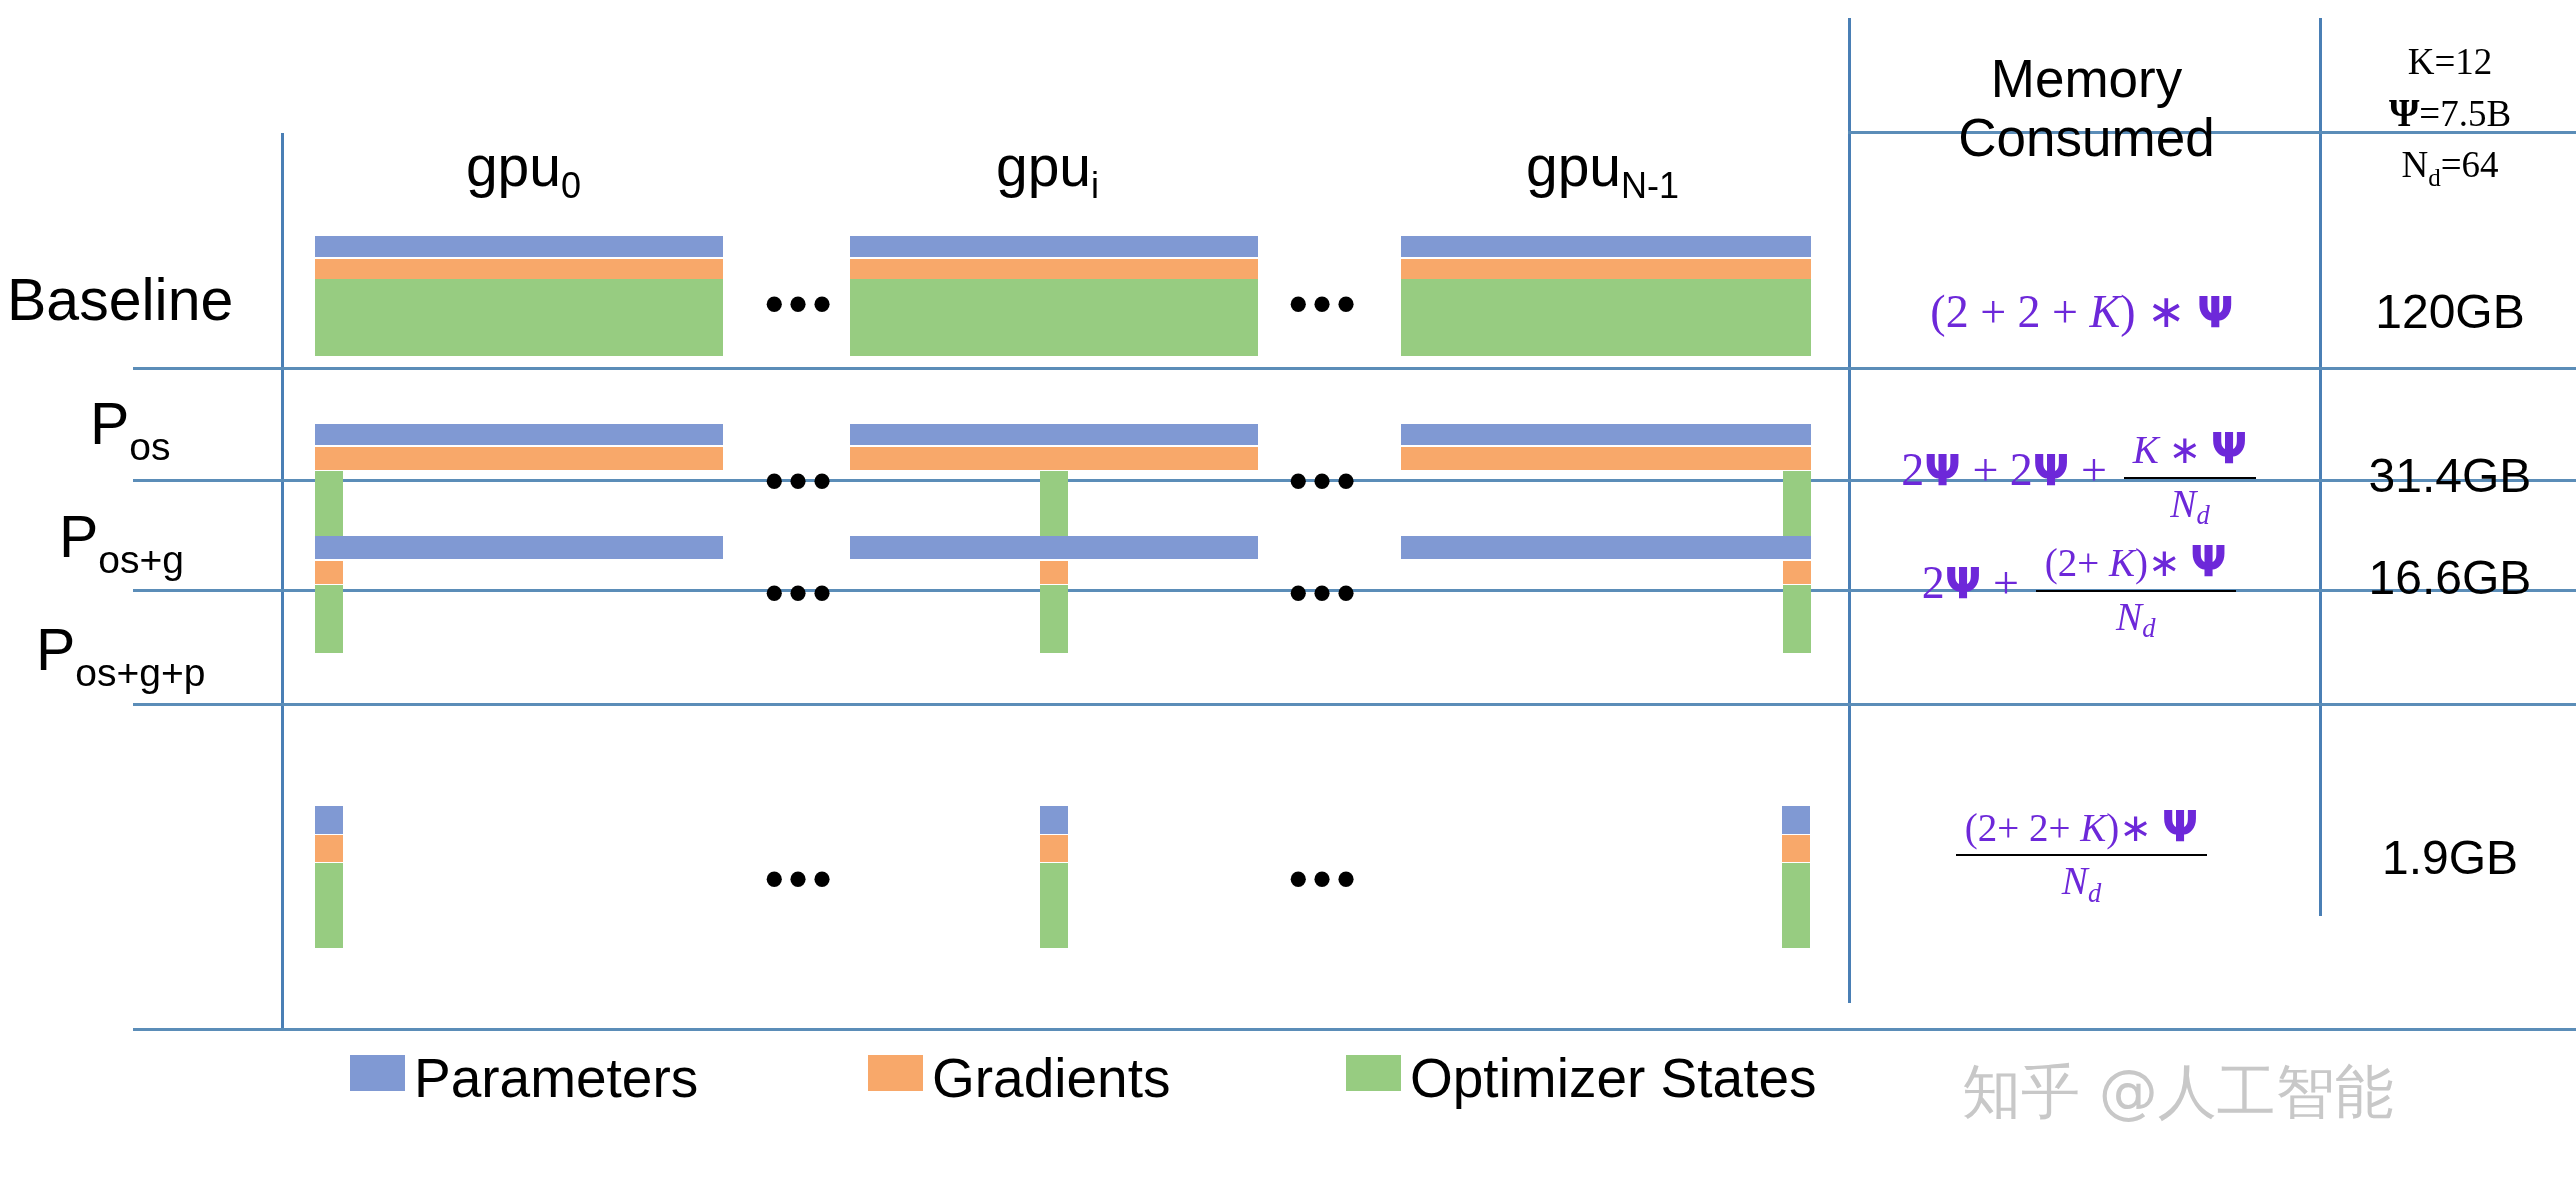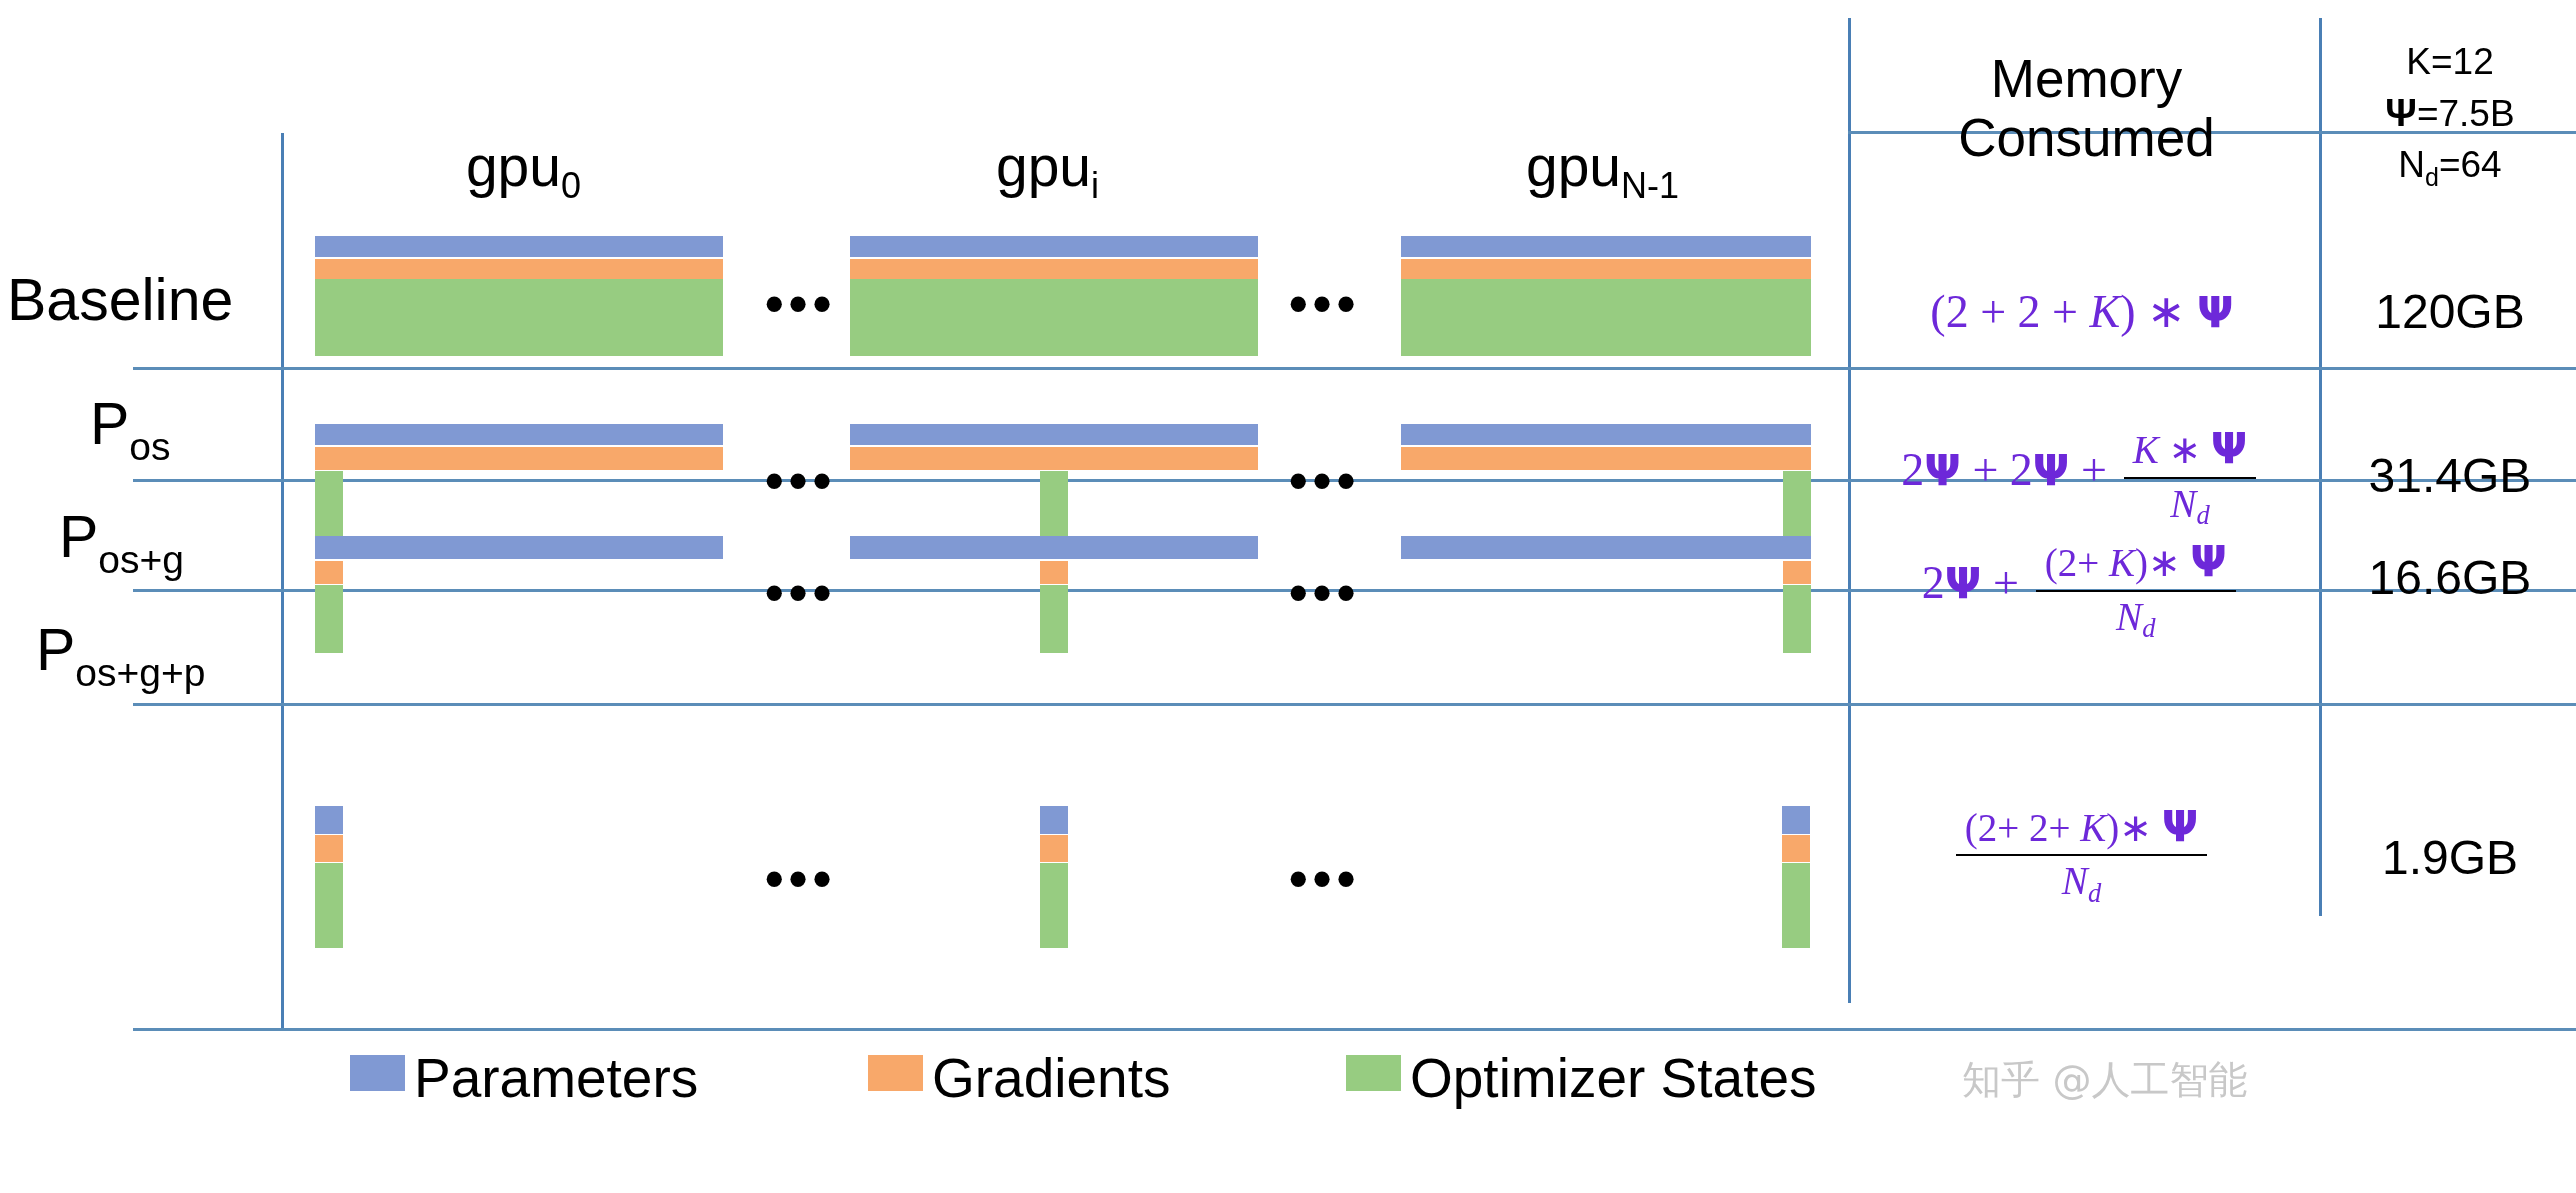--- a/index.html
+++ b/index.html
@@ -54,21 +54,21 @@
     font-size: 53px;
     line-height: 1.12;
     font-family: "Liberation Sans", sans-serif;
   }
 
   .params {
     position: absolute;
     text-align: center;
     font-size: 37px;
     line-height: 1.35;
-    font-family: Liberation Sans, sans-serif;
+    font-family: Liberation Serif, serif;
   }
   .params .sub {
     font-size: 25px;
     position: relative;
     top: 9px;
   }
   .params .psi {
     font-weight: bold;
     font-size: 39px;
   }
@@ -157,21 +157,21 @@
   .legend-text {
     position: absolute;
     font-size: 55px;
     line-height: 1;
     white-space: nowrap;
     font-family: "Liberation Sans", sans-serif;
   }
 
   .watermark {
     position: absolute;
-    font-size: 39px;
+    font-size: 59px;
     color: #c8c8c8;
     white-space: nowrap;
     font-family: "DejaVu Sans", sans-serif;
   }
 </style>
 </head>
 <body>
 
 <div id="root">
 

